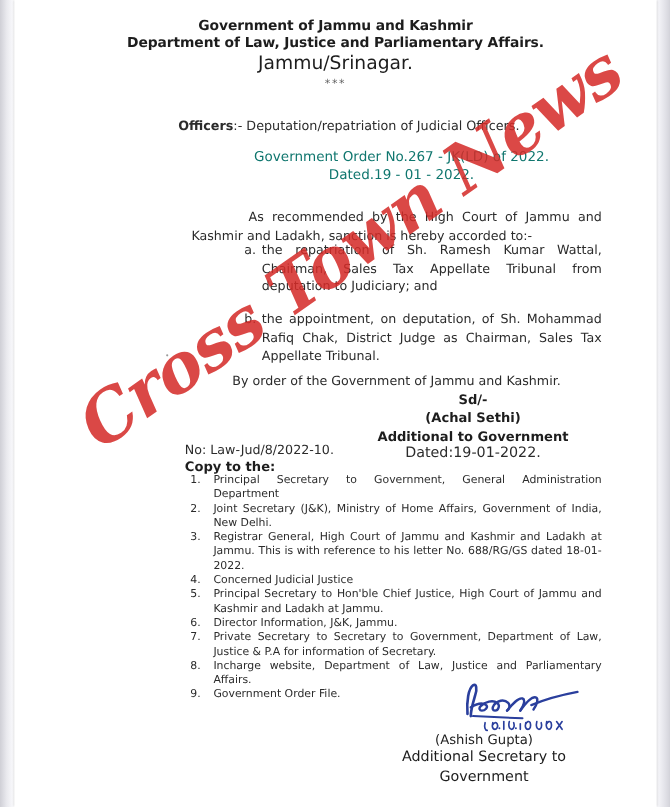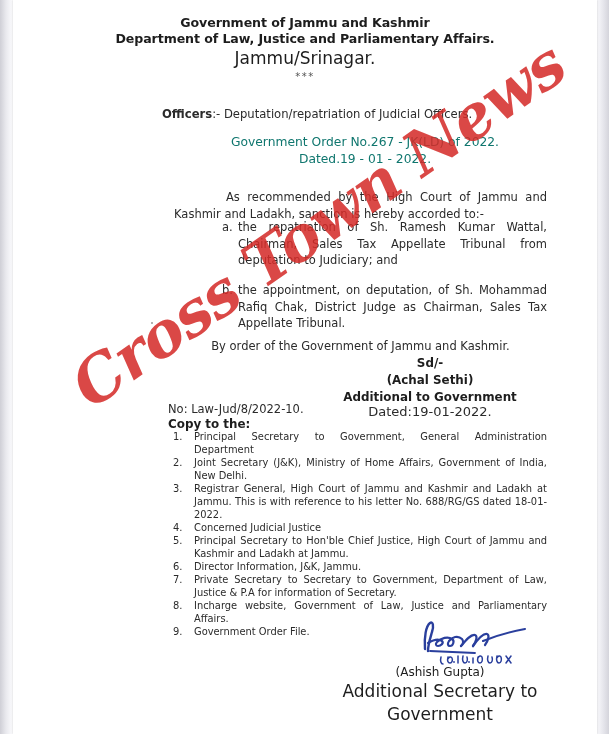--- a/index.html
+++ b/index.html
@@ -210,21 +210,21 @@
     width: 214px;
     text-align: center;
     color: #1d1d1d;
   }
   .sig-name {
     font-weight: normal;
     font-size: 12px;
     line-height: 1.36;
   }
   .sig-desig {
-    font-size: 17px;
+    font-size: 13px;
     line-height: 1.36;
   }
   .ink {
     position: absolute;
     left: 404px;
     top: 612px;
     width: 120px;
     height: 52px;
     pointer-events: none;
   }
@@ -336,21 +336,21 @@
         <div class="copy-item">
           <span class="copy-num">6.</span>
           <span class="copy-txt">Director Information, J&amp;K, Jammu.</span>
         </div>
         <div class="copy-item">
           <span class="copy-num">7.</span>
           <span class="copy-txt">Private Secretary to Secretary to Government, Department of Law, Justice &amp; P.A for information of Secretary.</span>
         </div>
         <div class="copy-item">
           <span class="copy-num">8.</span>
-          <span class="copy-txt">Incharge website, Government of Law, Justice and Parliamentary Affairs.</span>
+          <span class="copy-txt">Incharge website, Department of Law, Justice and Parliamentary Affairs.</span>
         </div>
         <div class="copy-item">
           <span class="copy-num">9.</span>
           <span class="copy-txt">Government Order File.</span>
         </div>
       </div>
 
       <svg class="ink" viewBox="0 0 120 52" aria-hidden="true">
         <g fill="none" stroke="#2a3f9d" stroke-linecap="round" stroke-linejoin="round">
           <path d="M8 34 C7 22 9 11 13 8 C16 6 17 11 15 17 C13 24 11 30 11 36" stroke-width="2.4"></path>

